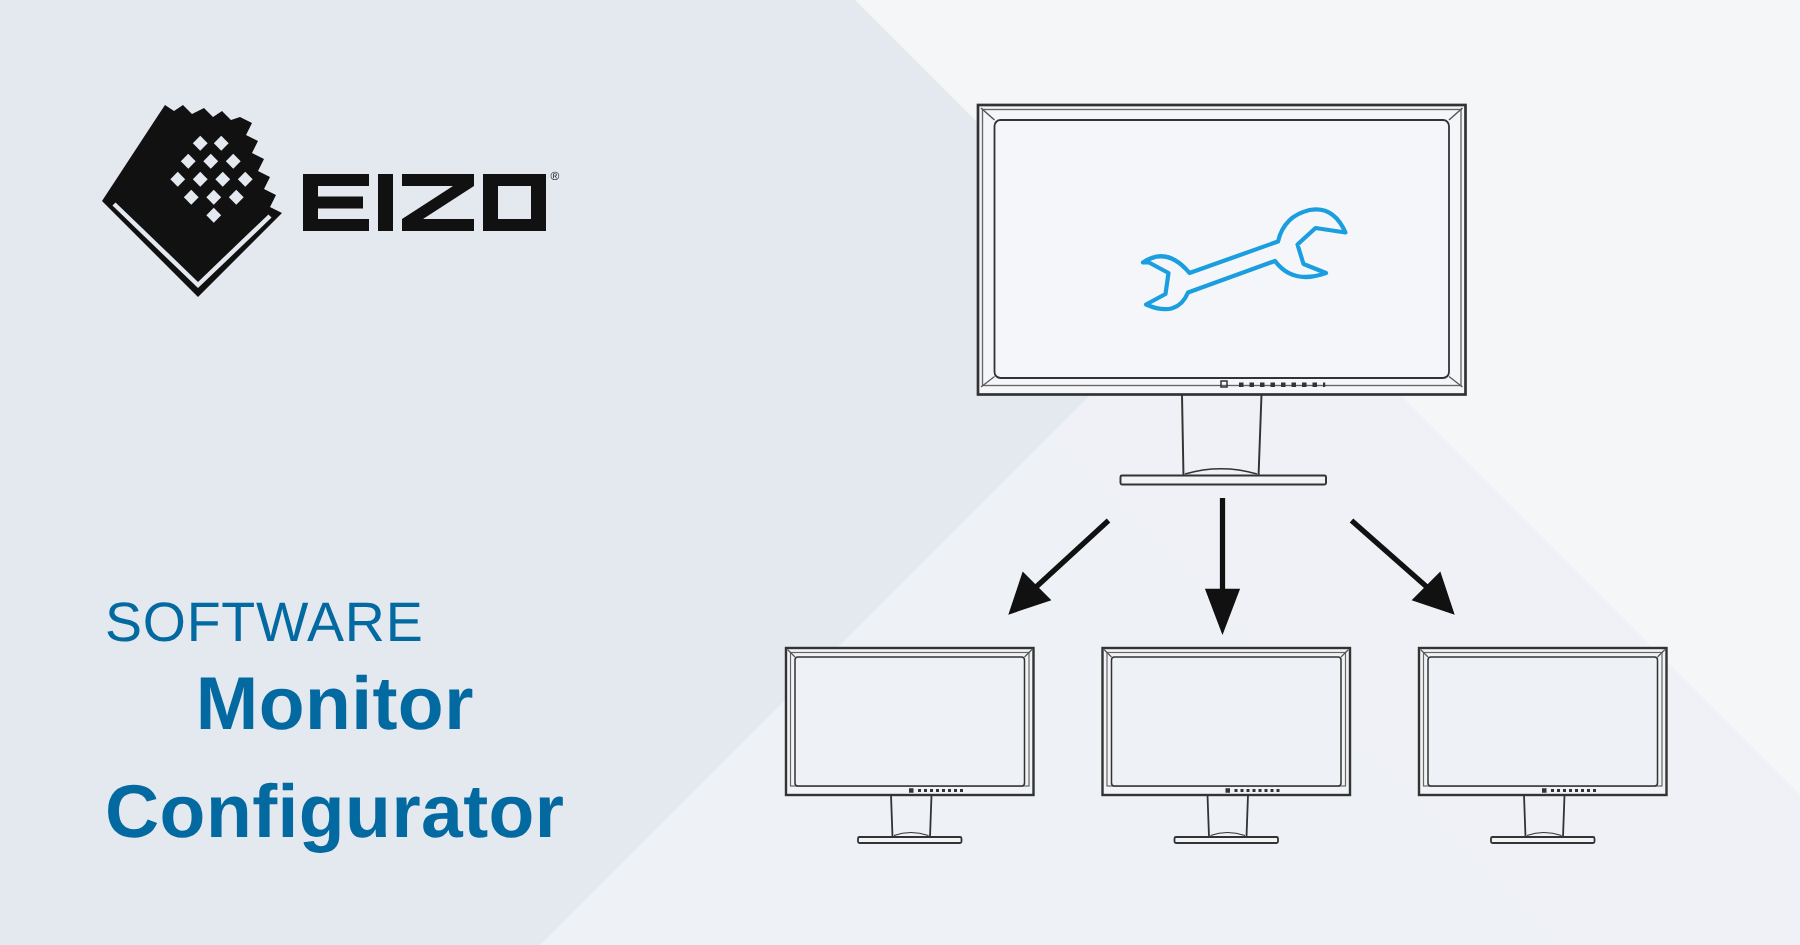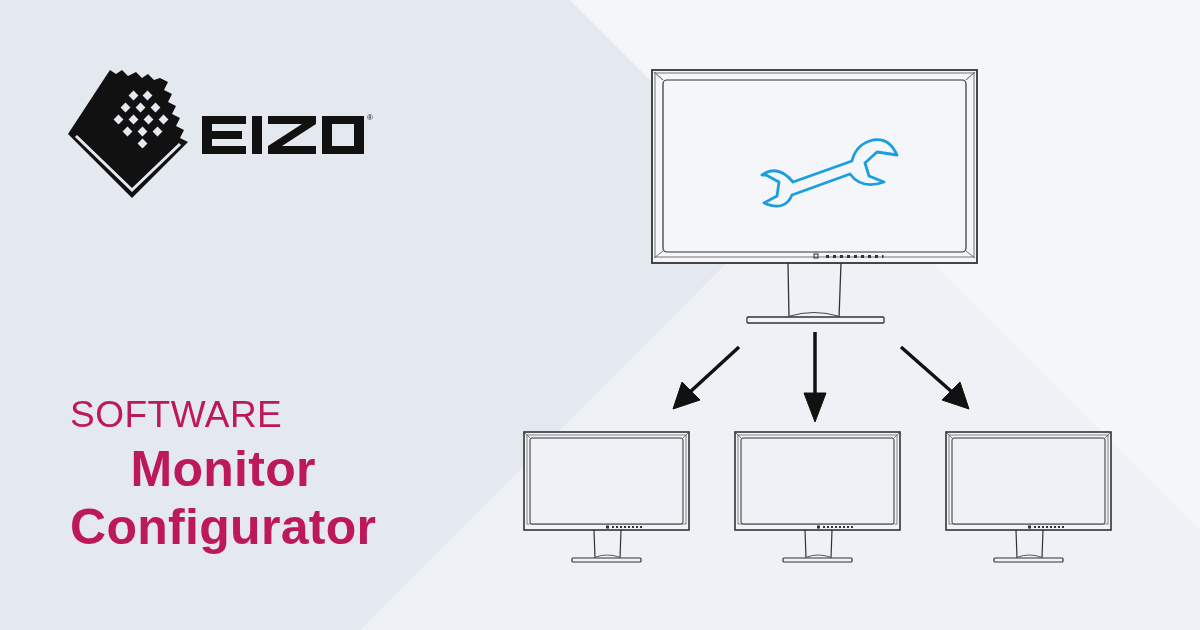--- a/index.html
+++ b/index.html
@@ -1,19 +1,19 @@
 <!DOCTYPE html>
 <html><head>
 <meta charset="utf-8">
 <style>
   html, body { margin: 0; padding: 0; }
   body { width: 1200px; height: 630px; overflow: hidden; position: relative; background: #e4e8ef; font-family: "Liberation Sans", sans-serif; }
   #bg { position: absolute; left: 0; top: 0; width: 1200px; height: 630px; }
   .logo { position: absolute; left: 64px; top: 64px; width: 320px; height: 140px; }
-  .title-block { position: absolute; left: 70px; top: 393px; color: #be185d; }
+  .title-block { position: absolute; left: 70px; top: 393px; color: #0369a1; }
   .subtitle { font-size: 37px; font-weight: 400; letter-spacing: 0.5px; line-height: 44px; margin: 0; }
   .title { font-size: 50px; font-weight: 700; line-height: 56px; margin: 4px 0 0 0; letter-spacing: 0.3px; text-align: center; }
   #diagram { position: absolute; left: 0; top: 0; width: 1200px; height: 630px; }
 </style>
 </head>
 <body>
 
 <svg id="bg" viewBox="0 0 1200 630" xmlns="http://www.w3.org/2000/svg">
   <rect x="0" y="0" width="1200" height="630" fill="#e4e8ef"></rect>
 
@@ -55,21 +55,21 @@
     <path d="M204,52 H252 V60 L218,82 H252 V90 H204 V82 L238,60 H204 Z"></path>
 
     <path d="M258,52 H300 V90 H258 Z M268,60 V82 H290 V60 Z" fill-rule="evenodd"></path>
   </g>
   <text x="303" y="56" font-size="8" fill="#111" font-family="Liberation Sans, sans-serif">®</text>
 </svg>
 
 <div class="title-block">
   <p class="subtitle">SOFTWARE</p>
   <p class="title">Monitor</p>
-  <p class="title" style="margin-top:2px">Configurator</p>
+  <p class="title" style="margin-top:16px">Configurator</p>
 </div>
 
 <svg id="diagram" viewBox="0 0 1200 630" xmlns="http://www.w3.org/2000/svg">
   <defs>
     <g id="small-monitor">
 
       <rect x="0" y="0" width="165" height="98" fill="#f1f3f7" stroke="#333" stroke-width="1.6"></rect>
       <rect x="3" y="3" width="159" height="89" fill="none" stroke="#666" stroke-width="0.8"></rect>
       <rect x="6" y="6" width="153" height="86" rx="2" fill="#eef1f6" stroke="#333" stroke-width="1"></rect>
       <line x1="1" y1="1" x2="6" y2="6" stroke="#555" stroke-width="0.8"></line>

